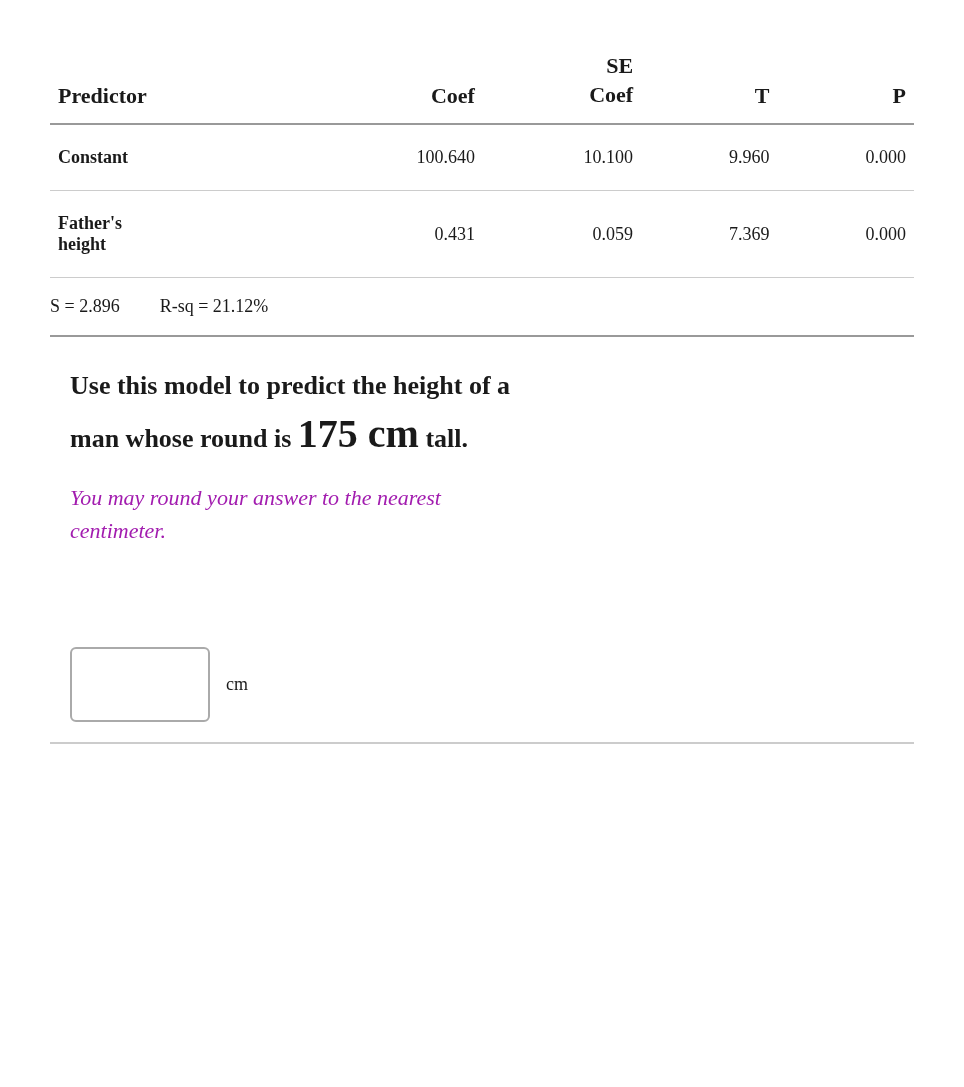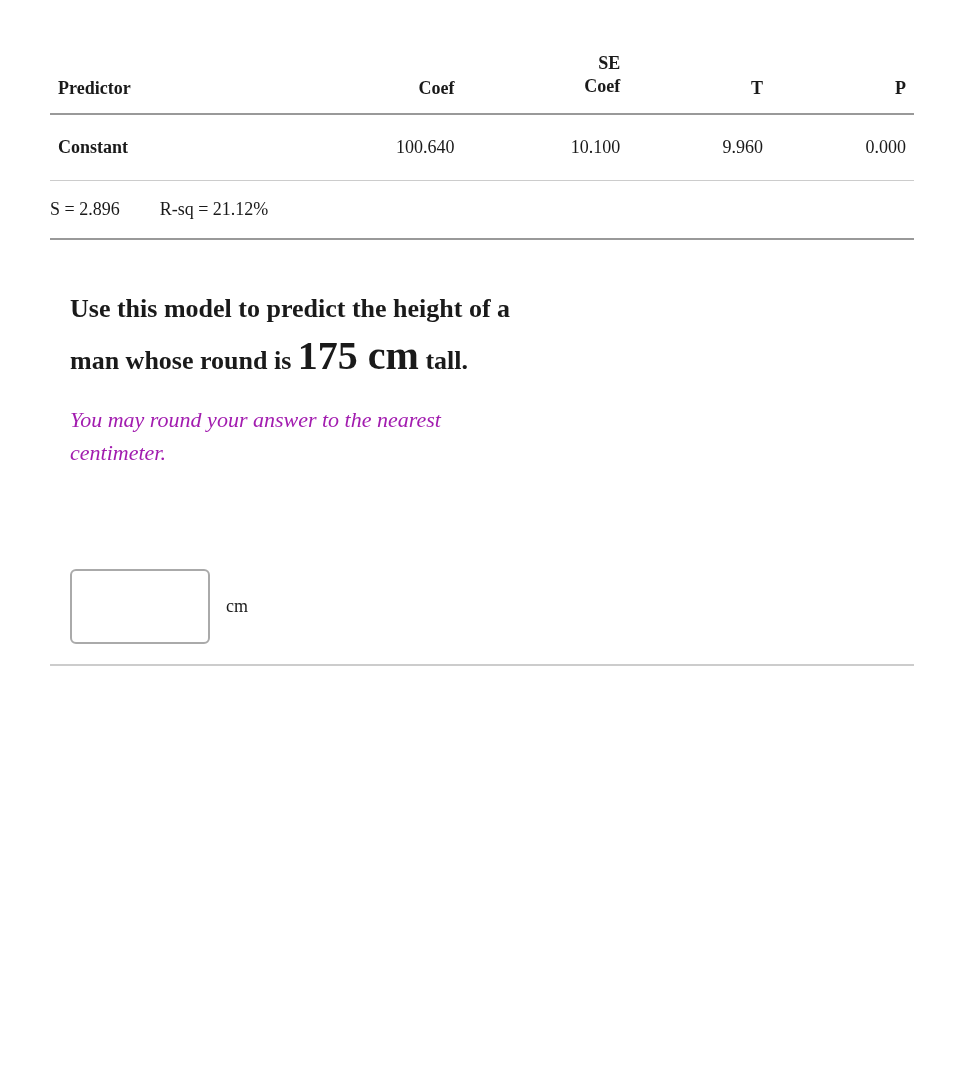--- a/index.html
+++ b/index.html
@@ -22,21 +22,21 @@
       border-collapse: collapse;
       margin-bottom: 0;
     }
 
     .table-header-row {
       border-bottom: 2px solid #999;
     }
 
     .table-header-row th {
       font-weight: bold;
-      font-size: 18px;
+      font-size: 22px;
       padding: 12px 8px 14px 8px;
       text-align: right;
       vertical-align: bottom;
       color: #1a1a1a;
     }
 
     .table-header-row th:first-child {
       text-align: left;
     }
 
@@ -74,21 +74,21 @@
       color: #1a1a1a;
     }
 
     .stats-content {
       display: flex;
       gap: 40px;
       align-items: center;
     }
 
     .question-section {
-      padding: 50px 20px 30px 20px;
+      padding: 30px 20px 30px 20px;
     }
 
     .question-main {
       font-size: 26px;
       font-weight: bold;
       line-height: 1.45;
       margin-bottom: 18px;
       color: #1a1a1a;
     }
 
@@ -150,20 +150,30 @@
       <th>T</th>
       <th>P</th>
     </tr>
   </thead>
   <tbody>
     <tr class="table-data-row">
       <td>Constant</td>
       <td>100.640</td>
       <td>10.100</td>
       <td>9.960</td>
+      <td>0.000</td>
+    </tr>
+    <tr class="table-data-row">
+      <td class="father-height-cell">
+        <span>Father's</span><br>
+        <span>height</span>
+      </td>
+      <td>0.431</td>
+      <td>0.059</td>
+      <td>7.369</td>
       <td>0.000</td>
     </tr>
     <tr class="stats-row">
       <td colspan="5">
         <div class="stats-content">
           <span>
             <span>S</span>
             <span> = </span>
             <span>2.896</span>
           </span>

